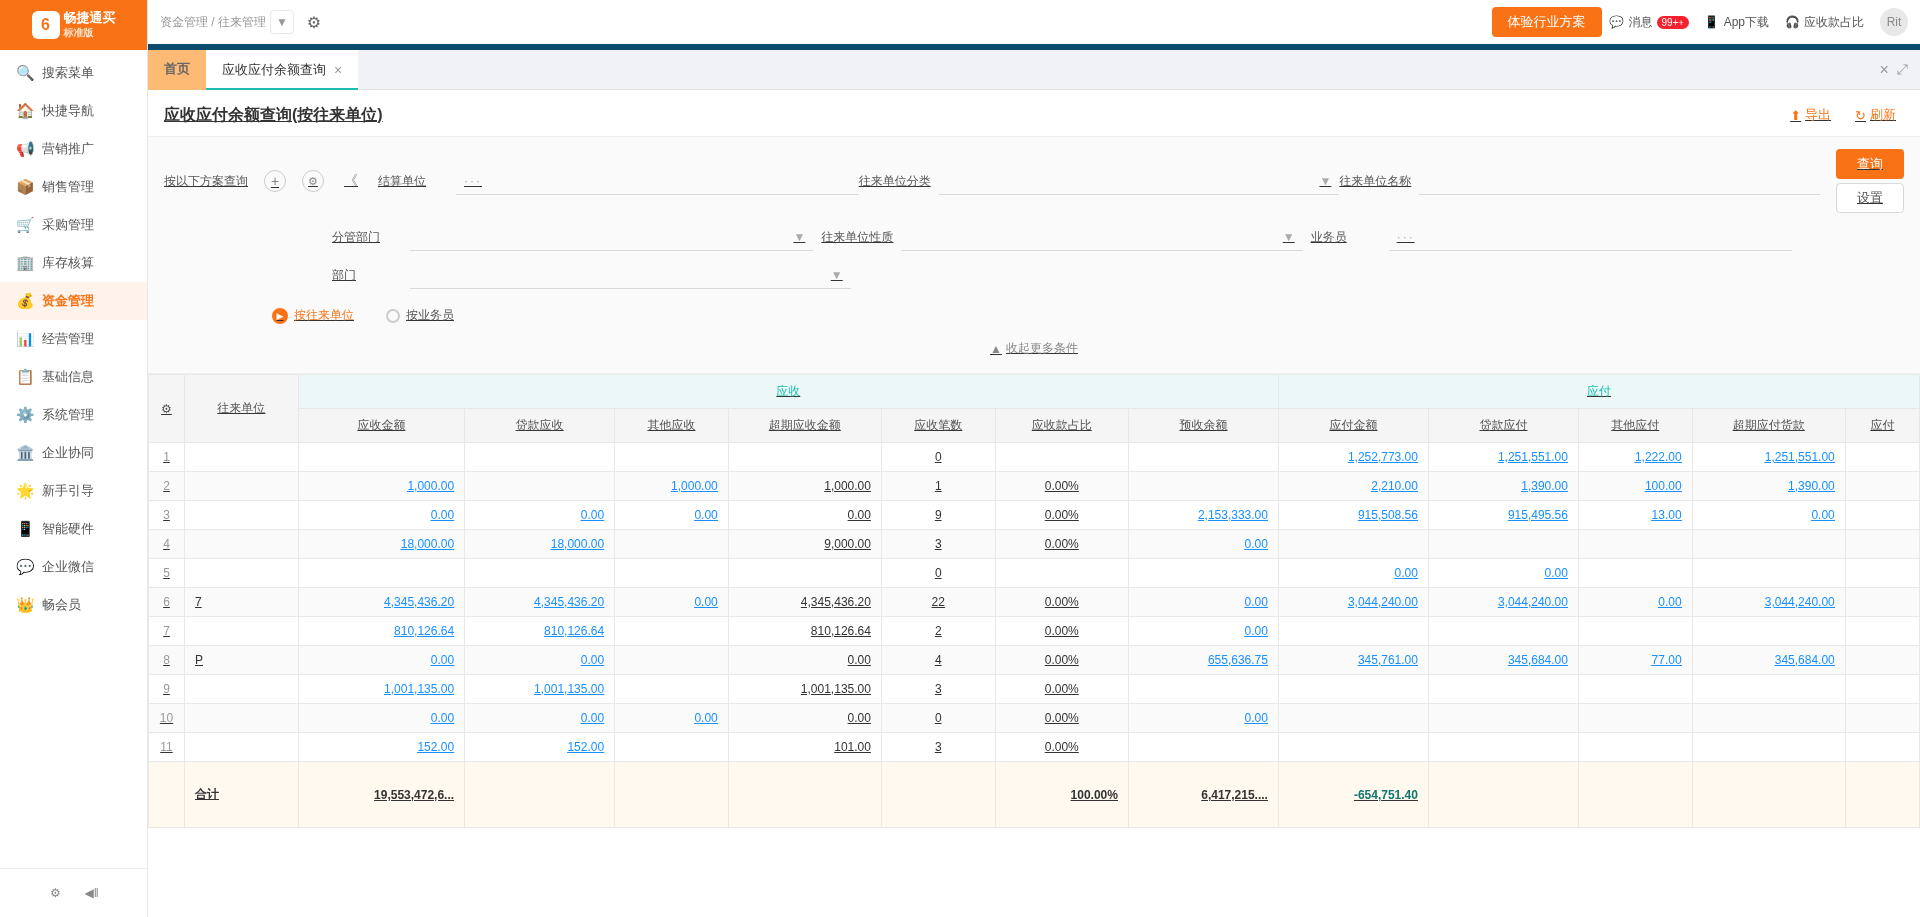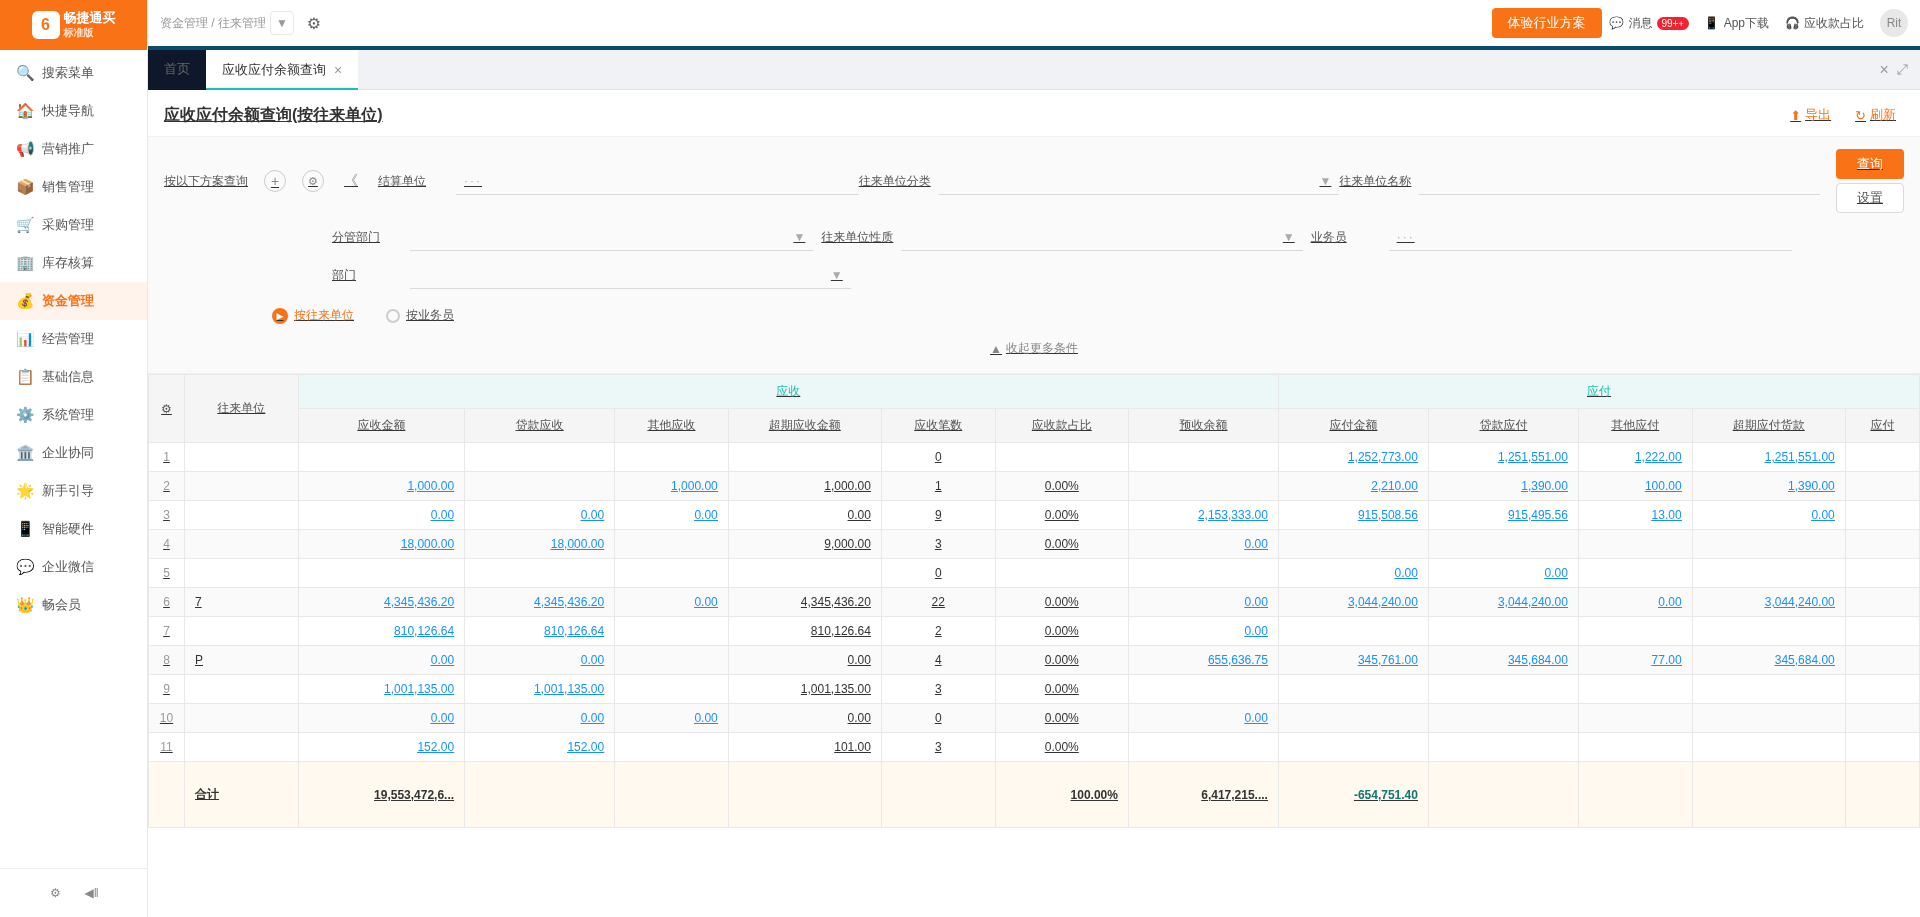--- a/index.html
+++ b/index.html
@@ -33,21 +33,21 @@
       border-top: 1px solid #eee; padding: 8px 0; display: flex; gap: 4px; justify-content: center; align-items: center;
     }
     .sidebar-bottom-btn {
       width: 32px; height: 32px; display: flex; align-items: center; justify-content: center;
       cursor: pointer; color: #888; border-radius: 4px;
     }
 
     
     .topbar {
       position: fixed; left: 148px; top: 0; right: 0; height: 50px;
-      background: #fff; border-bottom: 4px solid #0c4a6e;
+      background: #fff; border-bottom: 6px solid #0c4a6e;
       display: flex; align-items: center; padding: 0 12px; gap: 8px; z-index: 99;
     }
     .topbar-breadcrumb {
       display: flex; align-items: center; gap: 4px; flex: 1;
     }
     .topbar-breadcrumb-text { color: #999; font-size: 12px; }
     .topbar-chevron {
       width: 24px; height: 24px; display: flex; align-items: center; justify-content: center;
       cursor: pointer; color: #999; border: 1px solid #e8e8e8; border-radius: 4px;
     }
@@ -82,21 +82,21 @@
     .tab {
       height: 40px; display: flex; align-items: center; padding: 0 16px;
       cursor: pointer; font-size: 13px; color: #666; gap: 8px; border-bottom: 2px solid transparent;
       background: #f0f2f5;
     }
     .tab.active {
       background: white; color: #333; border-bottom: 2px solid #1bbfaf;
       border-top: 2px solid transparent;
     }
     .tab-close { color: #999; font-size: 14px; line-height: 1; }
-    .tab-home { background: #0f172a; }
+    .tab-home { background: #fdba74; font-weight: bold; }
 
     
     .main-content {
       position: fixed; left: 148px; top: 90px; right: 0; bottom: 0;
       background: #fff; overflow: hidden; display: flex; flex-direction: column; text-decoration: underline;
     }
     .page-header {
       display: flex; align-items: center; justify-content: space-between;
       padding: 12px 16px 8px; border-bottom: 1px solid #f0f0f0;
     }

